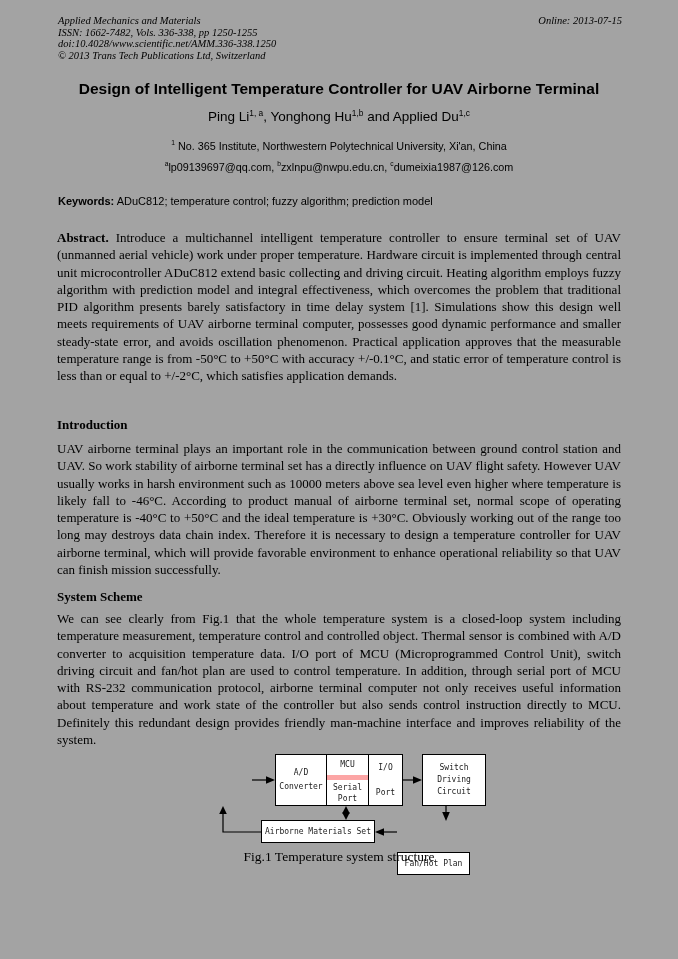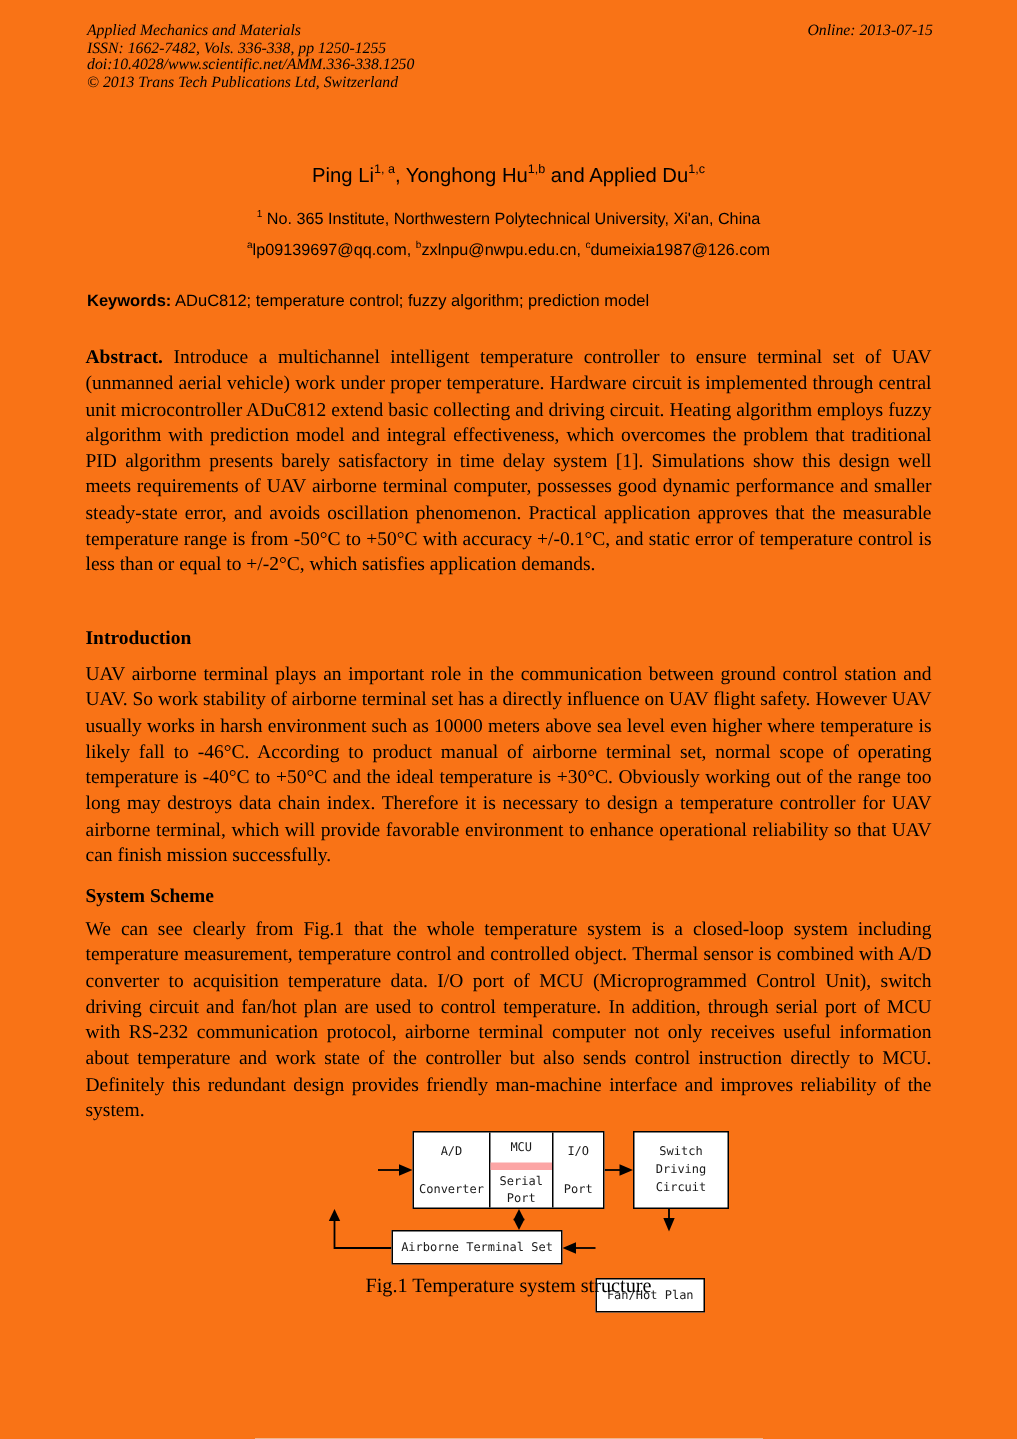--- a/index.html
+++ b/index.html
@@ -1,18 +1,18 @@
 <!DOCTYPE html>
 <html><head>
 <meta charset="utf-8">
 <style>
   html,body{margin:0;padding:0;background:#e9e9e9;}
   .page{
     position:relative;width:678px;height:959px;margin:0 auto;
-    background:#f97316;color:#000;overflow:hidden;
+    background:#a3a3a3;color:#000;overflow:hidden;
     font-family:"Liberation Serif",serif;
   }
   
   .hdr-left{
     position:absolute;top:15px;left:58px;
     font-style:italic;font-size:10.5px;line-height:11.6px;
     font-family:"Liberation Serif",serif;
   }
   .hdr-right{
     position:absolute;top:15px;right:56px;
@@ -64,21 +64,21 @@
   .fig-arrows{position:absolute;top:0;left:0;width:278px;height:90px;}
   .fbox{
     position:absolute;border:1px solid #000;box-sizing:border-box;
     display:flex;align-items:center;justify-content:center;text-align:center;
     background:#fff;
   }
   .preline{white-space:pre-line;}
   .b-sensor{left:0;top:0;width:60px;height:52px;}
   .b-group{left:83px;top:0;width:128px;height:52px;display:flex;align-items:stretch;padding:0;}
   .cell{display:flex;align-items:center;justify-content:center;text-align:center;box-sizing:border-box;}
-  .c-adc{width:50px;line-height:25px;}
+  .c-adc{width:50px;line-height:14px;}
   .mcu-col{width:43px;border-left:1px solid #000;border-right:1px solid #000;box-sizing:border-box;display:flex;flex-direction:column;}
   .c-mcu{height:25px;border-bottom:5px solid #fca5a5;}
   .c-serial{flex:1;line-height:11px;}
   .c-io{flex:1;line-height:25px;}
   .b-switch{left:230px;top:0;width:64px;height:52px;}
   .b-terminal{left:69px;top:66px;width:114px;height:23px;}
   .b-fan{left:205px;top:67px;width:73px;height:23px;margin-top:31px;}
   .caption{
     position:absolute;top:849px;left:0;right:0;text-align:center;
     font-size:13.5px;font-family:"Liberation Serif",serif;
@@ -90,20 +90,21 @@
 <div class="page">
 
   <div class="hdr-left">
     <div>Applied Mechanics and Materials</div>
     <div>ISSN: 1662-7482, Vols. 336-338, pp 1250-1255</div>
     <div>doi:10.4028/www.scientific.net/AMM.336-338.1250</div>
     <div>© 2013 Trans Tech Publications Ltd, Switzerland</div>
   </div>
   <div class="hdr-right">Online: 2013-07-15</div>
 
+  <h1 class="title">Design of Intelligent Temperature Controller for UAV Airborne Terminal</h1>
 
   <div class="authors">
     <span>Ping Li</span><sup>1, a</sup><span>, </span><span>Yonghong Hu</span><sup>1,b</sup><span> and </span><span>Applied Du</span><sup>1,c</sup>
   </div>
 
   <div class="affil">
     <sup>1</sup><span> No. 365 Institute, Northwestern Polytechnical University, Xi'an, China</span>
   </div>
 
   <div class="emails">
@@ -169,19 +170,19 @@
         <div class="cell c-serial preline">Serial
 Port</div>
       </div>
       <div class="cell c-io preline">I/O
 Port</div>
     </div>
 
     <div class="fbox b-switch preline">Switch
 Driving
 Circuit</div>
-    <div class="fbox b-terminal">Airborne Terminal Set</div>
+    <div class="fbox b-terminal">Airborne Materials Set</div>
     <div class="fbox b-fan">Fan/Hot Plan</div>
   </div>
 
   <div class="caption">Fig.1 Temperature system structure</div>
 
 </div>
 
 </body></html>

